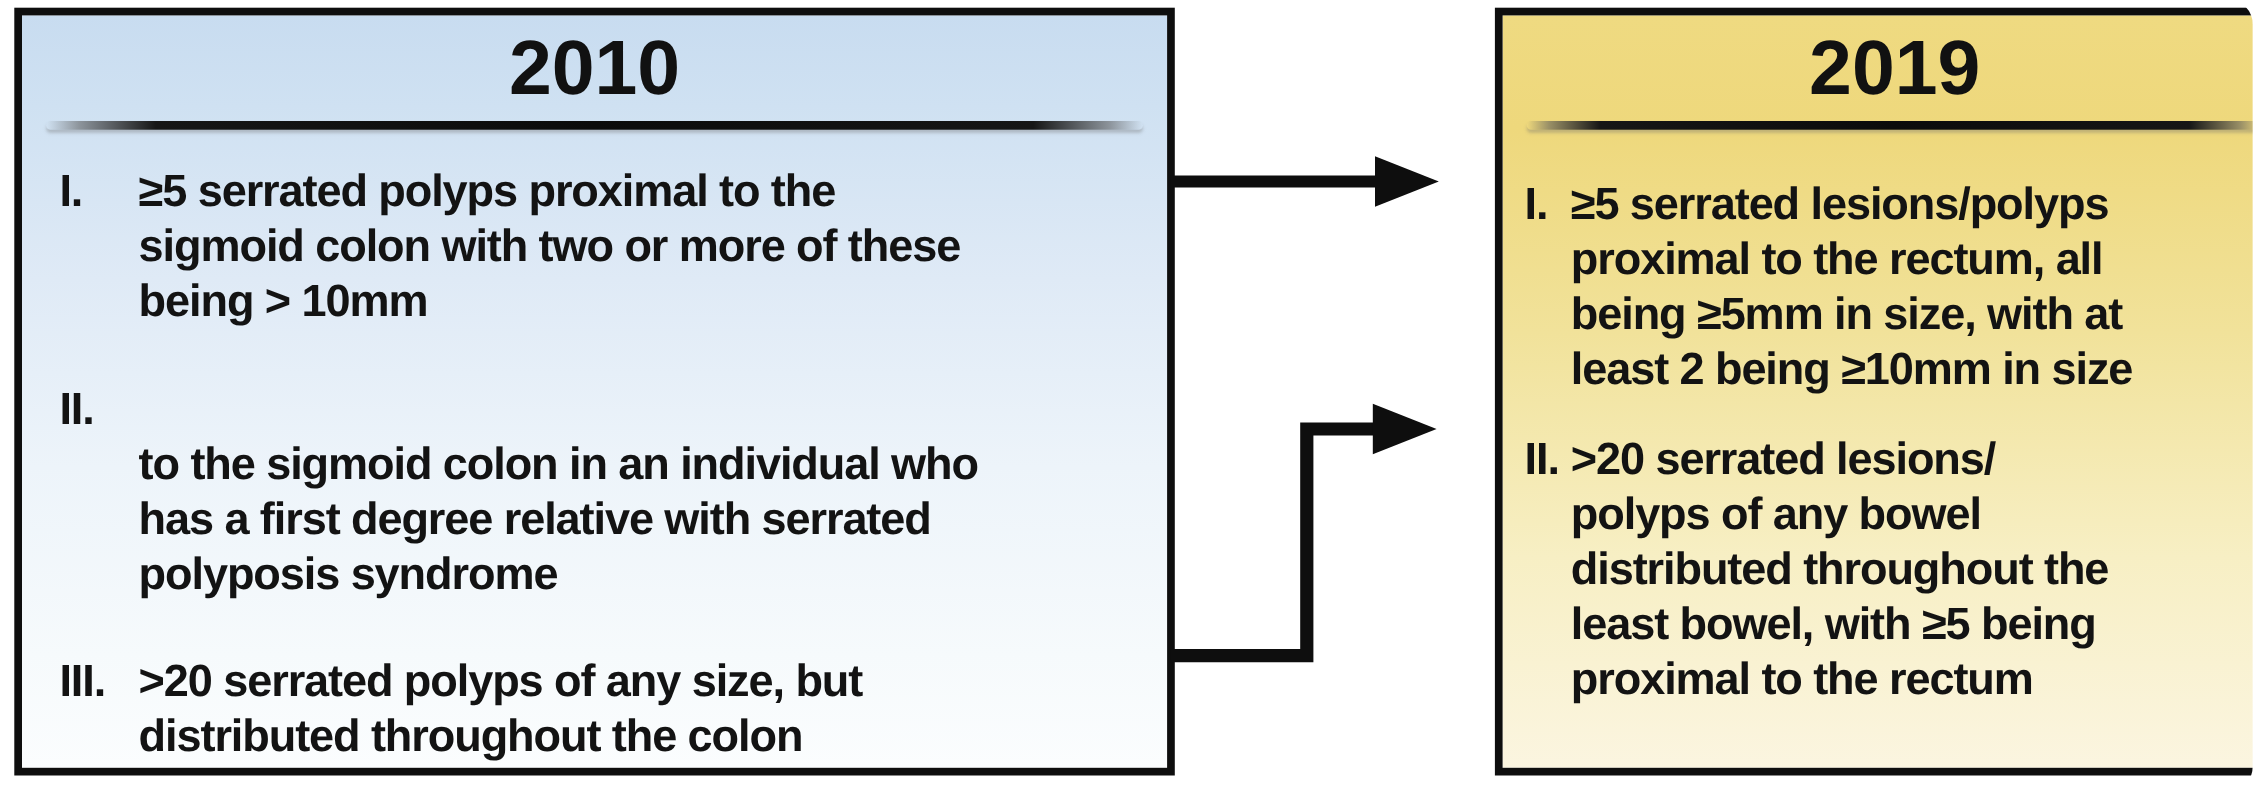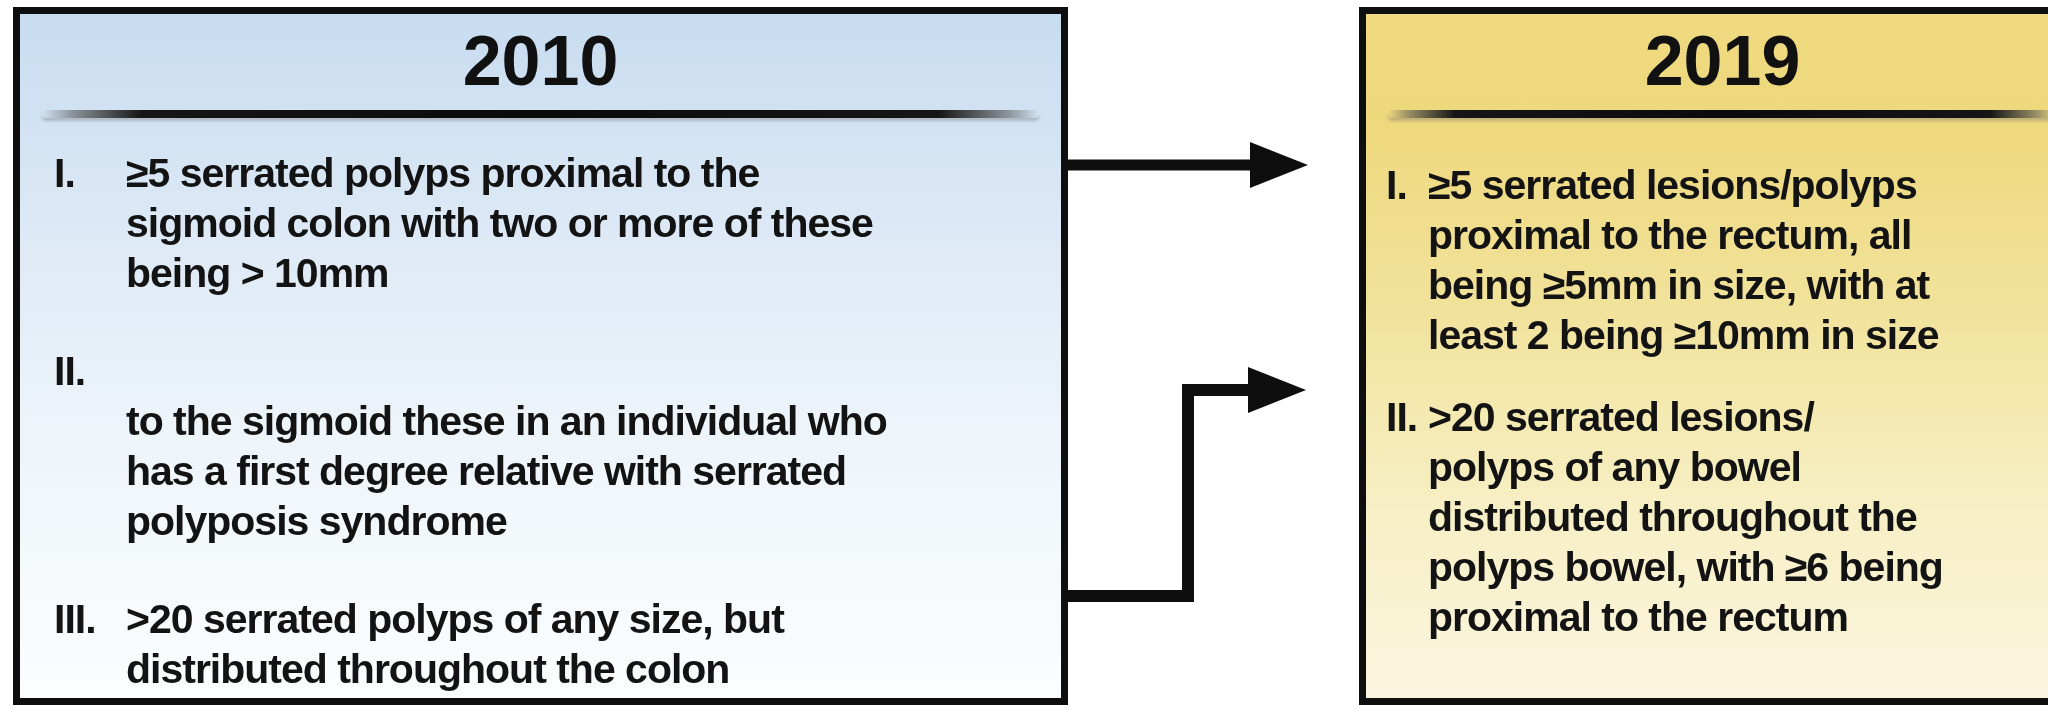--- a/index.html
+++ b/index.html
@@ -1,19 +1,20 @@
 <!DOCTYPE html>
 <html><head>
 <meta charset="utf-8">
 <style>
   html,body { margin:0; padding:0; background:#ffffff; }
   .canvas {
     position:relative; width:2048px; height:719px; background:#ffffff;
     font-family:"Liberation Sans", sans-serif; font-weight:bold; color:#131313;
     overflow:hidden;
+    border-radius:22px;
   }
   .box {
     position:absolute; top:7px; height:698px; box-sizing:border-box;
     border:7px solid #0e0e0e;
   }
   .box-2010 {
     left:13px; width:1055px;
     background:linear-gradient(180deg,#c8dcf0 0%,#cfe1f2 12%,#dfeaf6 35%,#edf4fa 60%,#f6fafc 85%,#fbfdfe 100%);
   }
   .box-2019 {
@@ -55,40 +56,40 @@
   <div class="box box-2010">
     <div class="box-title">2010</div>
     <div class="separator"></div>
     <div class="items">
         <div class="criterion">
           <span class="numeral">I.</span>
           <span class="body"><span>≥5 serrated polyps proximal to the</span><br><span>sigmoid colon with two or more of these</span><br><span>being &gt; 10mm</span></span>
         </div>
         <div class="criterion">
           <span class="numeral">II.</span>
-          <span class="body"><br><span>to the sigmoid these in an individual who</span><br><span>has a first degree relative with serrated</span><br><span>polyposis syndrome</span></span>
+          <span class="body"><br><span>to the sigmoid colon in an individual who</span><br><span>has a first degree relative with serrated</span><br><span>polyposis syndrome</span></span>
         </div>
         <div class="criterion">
           <span class="numeral">III.</span>
           <span class="body"><span>&gt;20 serrated polyps of any size, but</span><br><span>distributed throughout the colon</span></span>
         </div>
       </div>
   </div>
 
   <div class="box box-2019">
     <div class="box-title">2019</div>
     <div class="separator"></div>
     <div class="items">
         <div class="criterion">
           <span class="numeral">I.</span>
           <span class="body"><span>≥5 serrated lesions/polyps</span><br><span>proximal to the </span><span class="u">rectum, all</span><br><span class="u">being ≥5mm in size</span><span>, with at</span><br><span>least 2 being ≥10mm in size</span></span>
         </div>
         <div class="criterion">
           <span class="numeral">II.</span>
-          <span class="body"><span>&gt;20 serrated lesions/</span><br><span>polyps of any bowel</span><br><span>distributed throughout the</span><br><span>polyps bowel, </span><span class="u">with ≥6 being</span><br><span class="u">proximal to the rectum&nbsp;</span></span>
+          <span class="body"><span>&gt;20 serrated lesions/</span><br><span>polyps of any bowel</span><br><span>distributed throughout the</span><br><span>least bowel, </span><span class="u">with ≥5 being</span><br><span class="u">proximal to the rectum&nbsp;</span></span>
         </div>
       </div>
   </div>
 
   <svg class="arrows" viewBox="0 0 2048 719" xmlns="http://www.w3.org/2000/svg" aria-hidden="true">
     <g>
       <line x1="1064" y1="165" x2="1254" y2="165" stroke="#0e0e0e" stroke-width="11"></line>
       <polygon points="1250,142 1308,165 1250,188" fill="#0e0e0e"></polygon>
     </g>
     <g>

